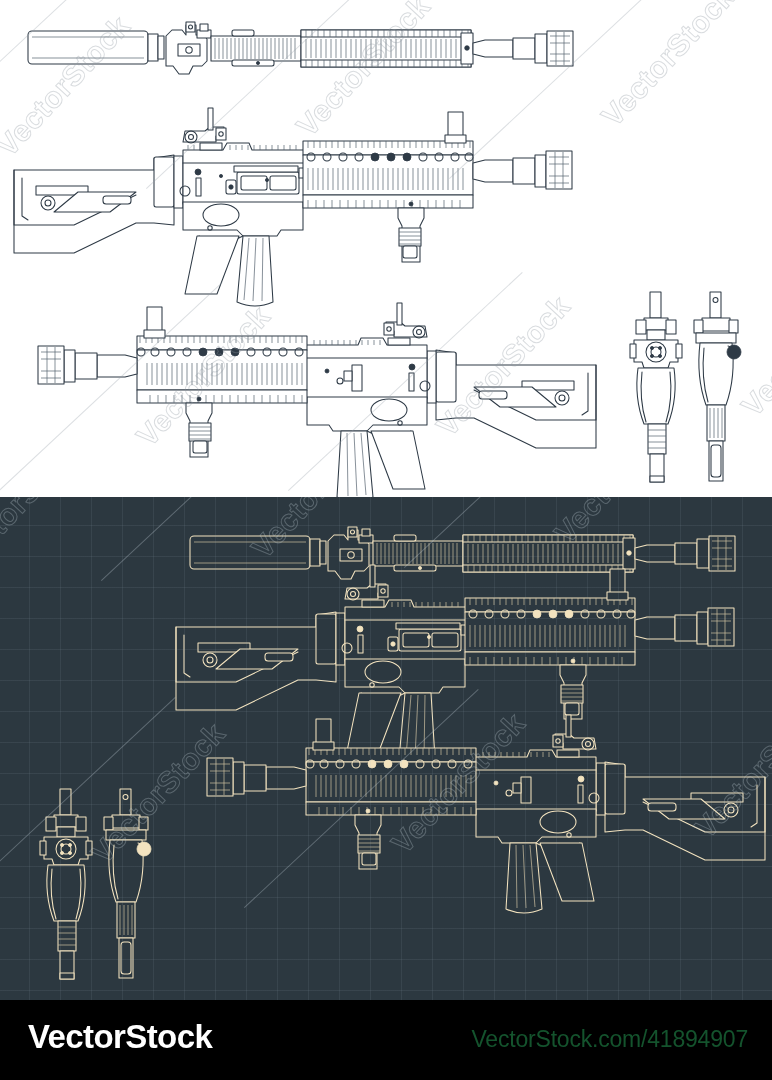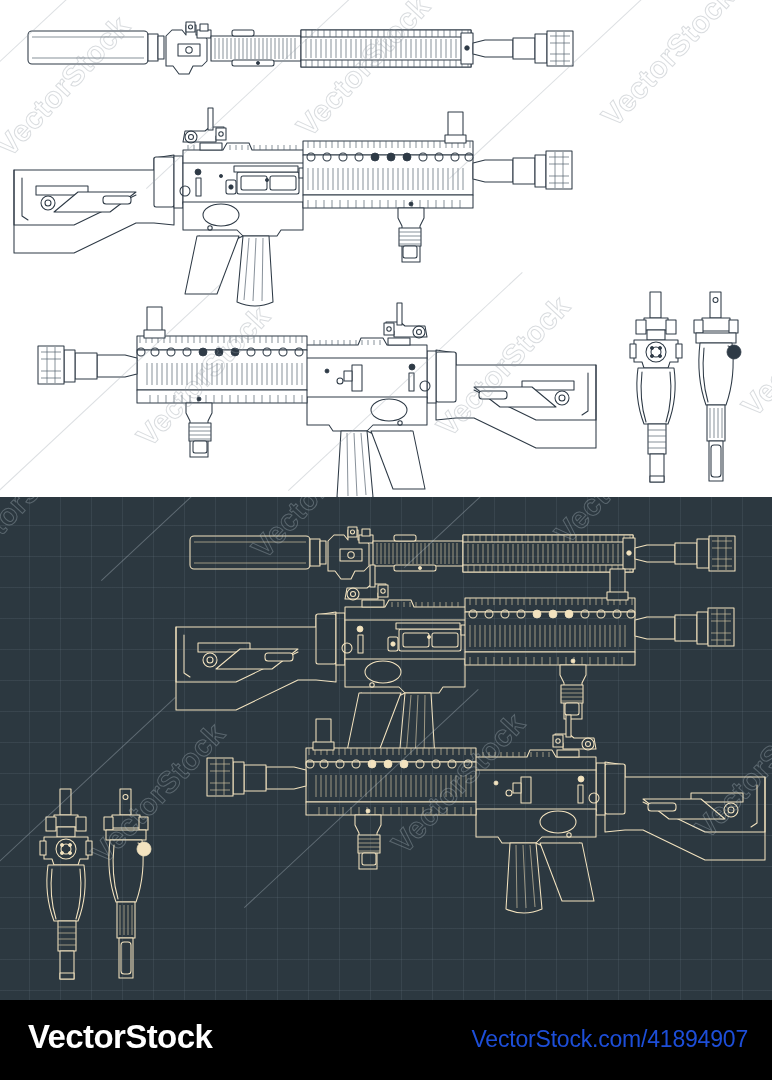--- a/index.html
+++ b/index.html
@@ -34,21 +34,21 @@
     position: absolute; left: 0; top: 1000px; width: 772px; height: 80px;
     background: #000000;
   }
   .footer-logo {
     position: absolute; left: 28px; top: 1018px;
     color: #ffffff; font-size: 33px; font-weight: 700;
     letter-spacing: -0.6px; font-family: "Liberation Sans", sans-serif;
   }
   .footer-url {
     position: absolute; right: 24px; top: 1026px;
-    color: #1d4ed8; font-size: 23px; font-weight: 400;
+    color: #14532d; font-size: 23px; font-weight: 400;
     letter-spacing: -0.2px; font-family: "Liberation Sans", sans-serif;
   }
 
   
   .wm-layer { position: absolute; inset: 0; pointer-events: none; overflow: hidden; }
   .wm {
     position: absolute;
     font-family: "Liberation Sans", sans-serif;
     font-weight: 700;
     font-size: 30px;

